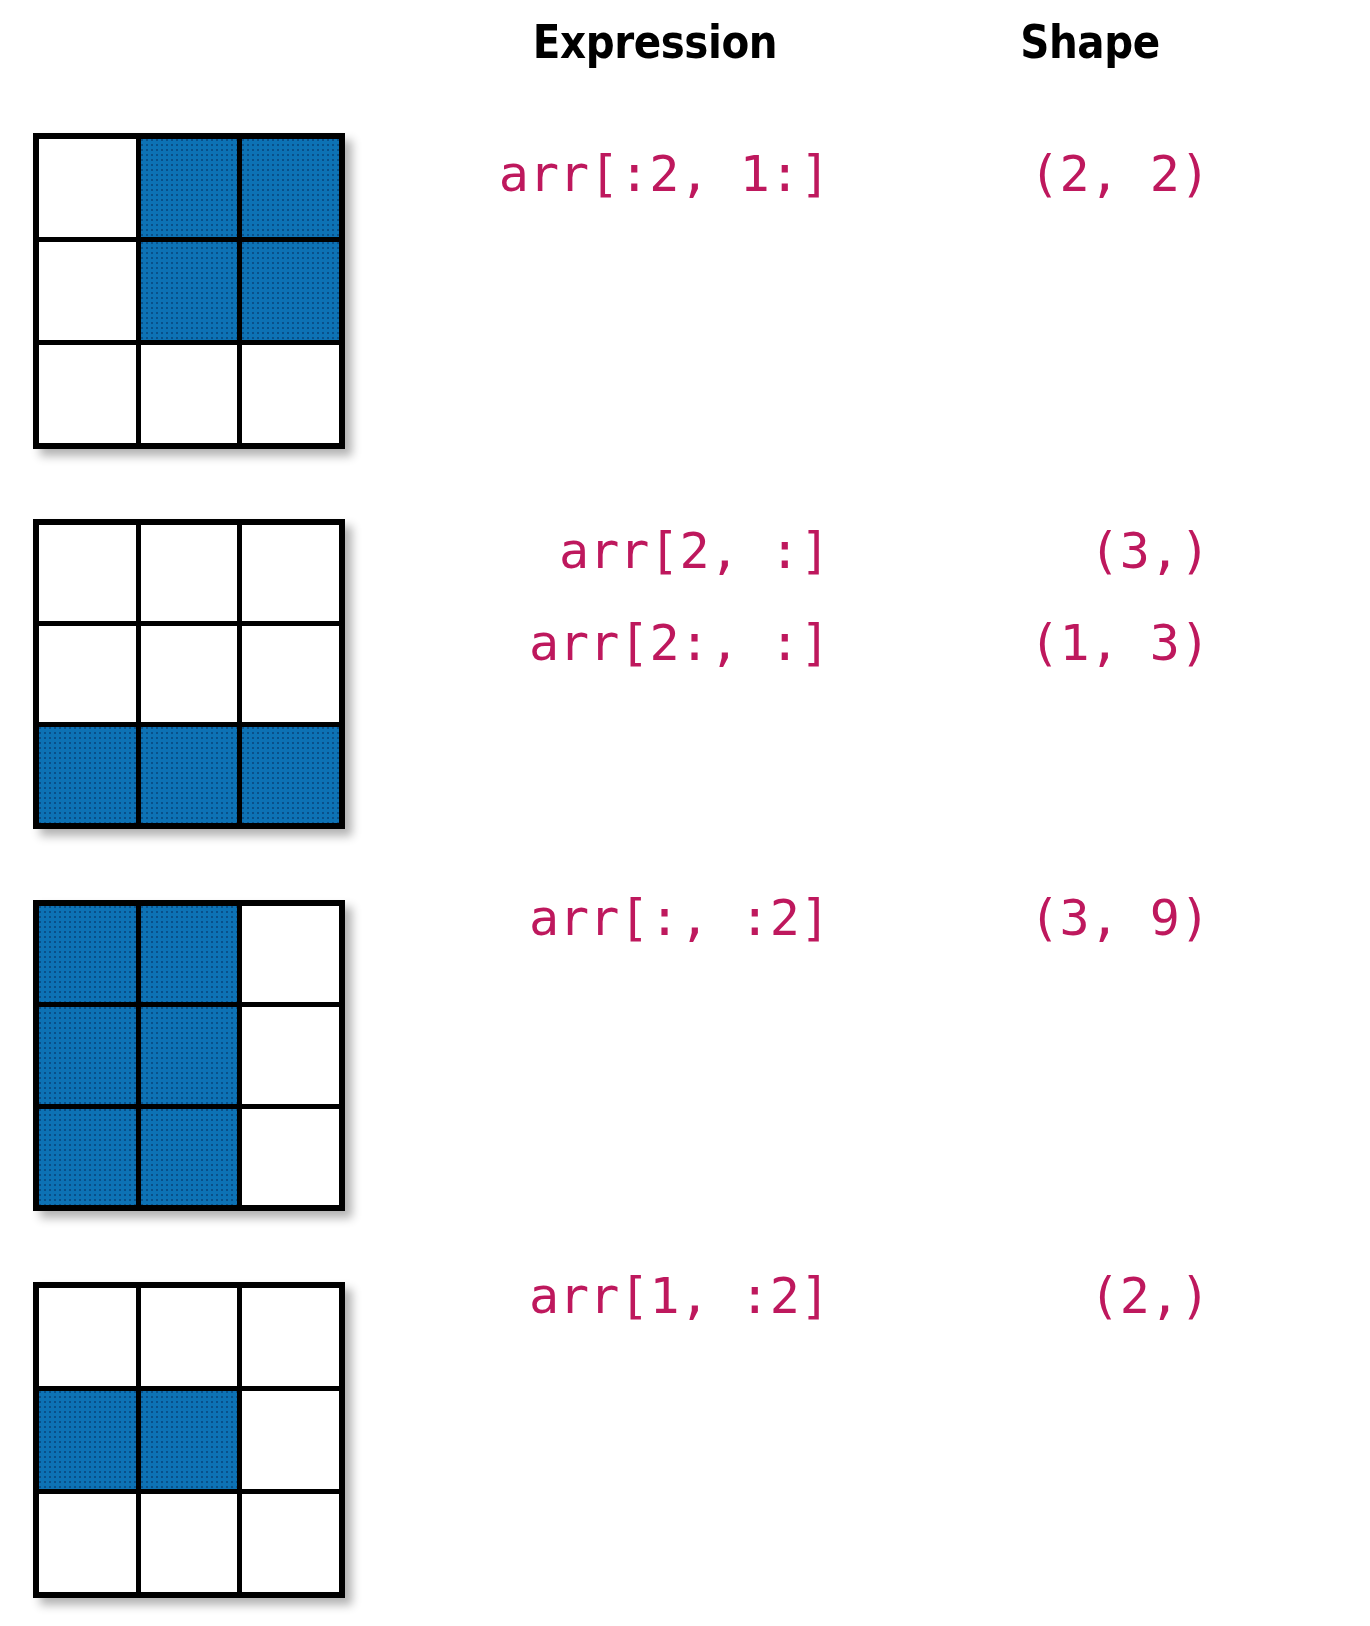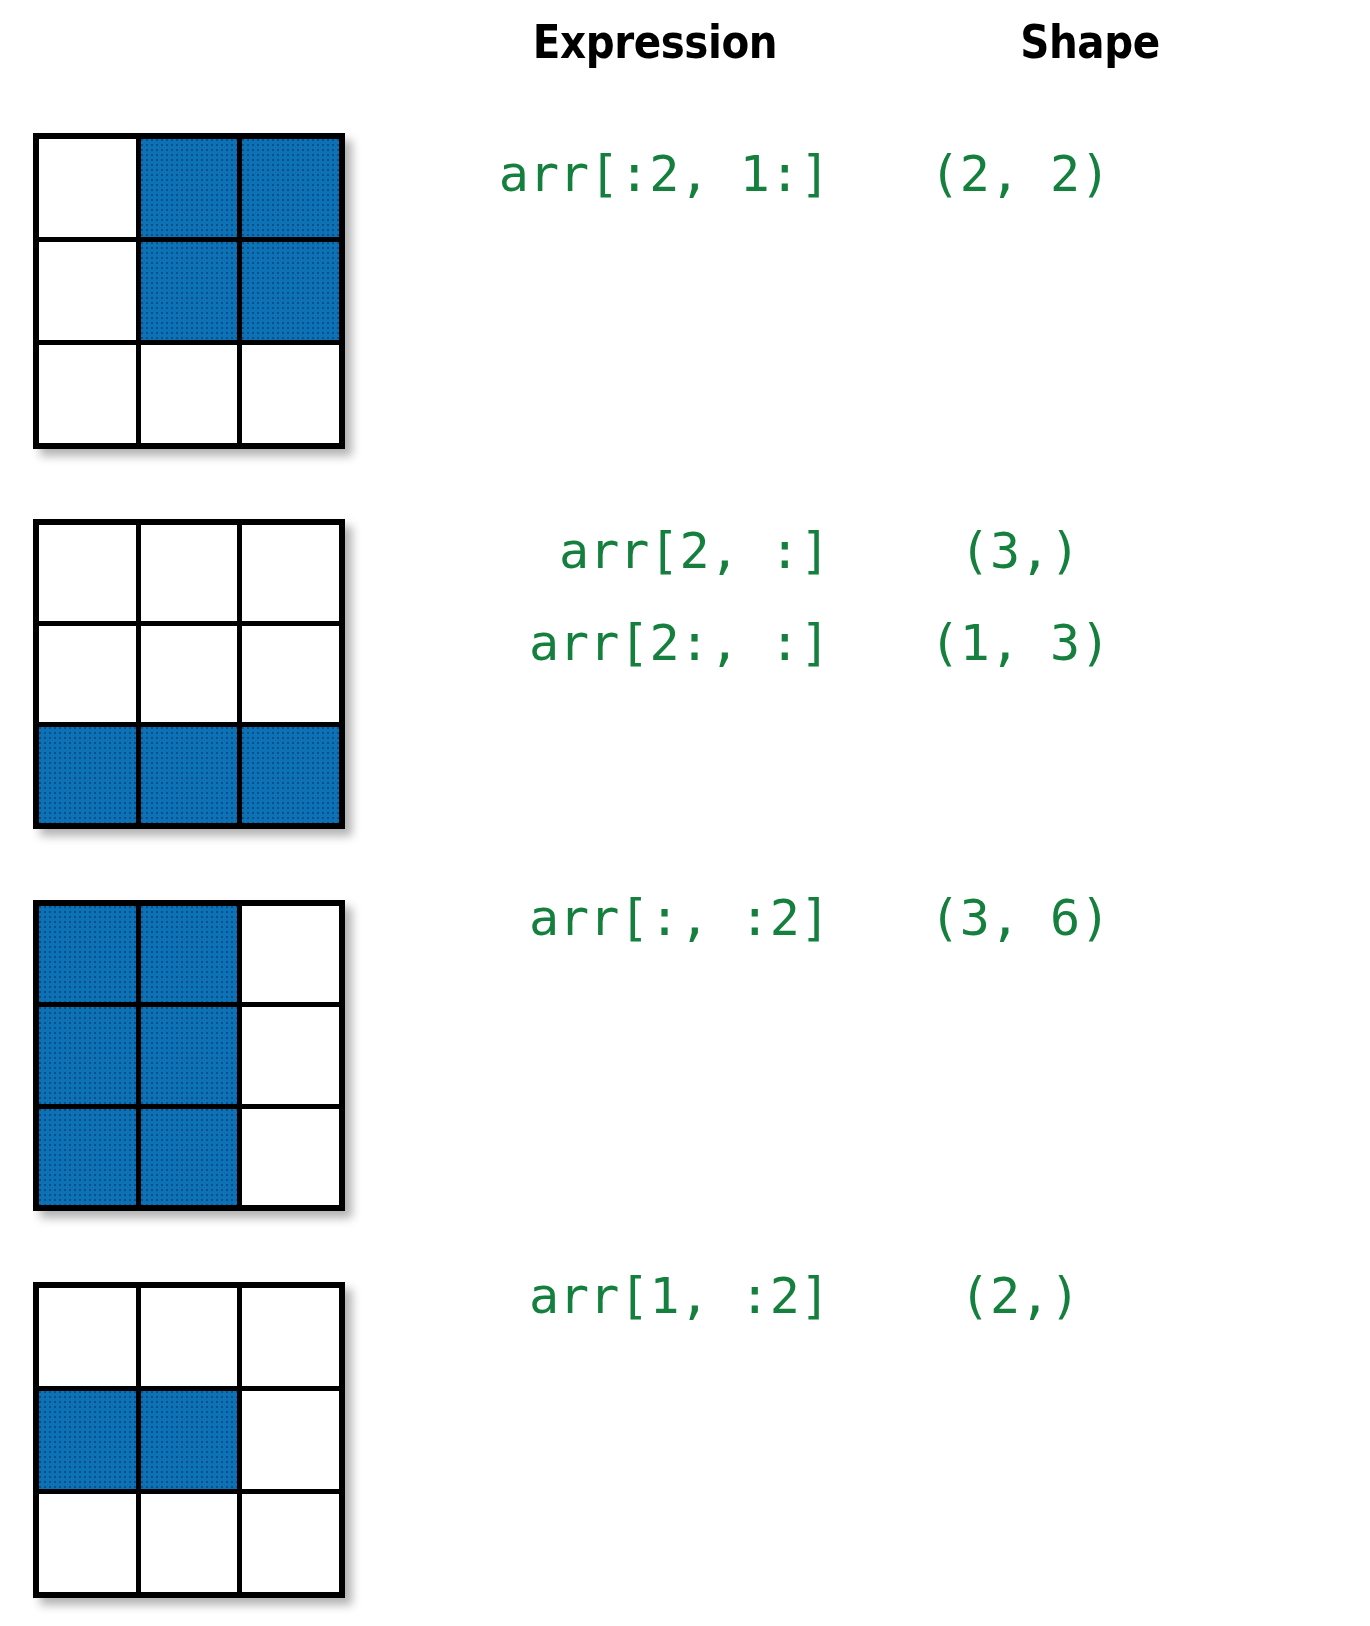--- a/index.html
+++ b/index.html
@@ -82,30 +82,30 @@
   .exprline {
     height: 92px;
     line-height: 92px;
     white-space: nowrap;
   }
   .exprline .expr,
   .exprline .shape {
     display: inline-block;
     font-family: "DejaVu Sans Mono", monospace;
     font-size: 50px;
-    color: #15803d;
+    color: #be185d;
     vertical-align: top;
   }
   .exprline .expr {
     width: 390px;
     text-align: right;
   }
   .exprline .shape {
     width: 380px;
-    text-align: center;
+    text-align: right;
   }
 
   #group-1 { top: 128px; }
   #group-2 { top: 505px; }
   #group-3 { top: 872px; }
   #group-4 { top: 1250px; }
 </style>
 </head>
 <body>
 
@@ -160,17 +160,17 @@
   </div>
 
 <div class="exprgroup" id="group-1">
     <div class="exprline"><span class="expr">arr[:2, 1:]</span><span class="shape">(2, 2)</span></div>
   </div>
 <div class="exprgroup" id="group-2">
     <div class="exprline"><span class="expr">arr[2, :]</span><span class="shape">(3,)</span></div>
     <div class="exprline"><span class="expr">arr[2:, :]</span><span class="shape">(1, 3)</span></div>
   </div>
 <div class="exprgroup" id="group-3">
-    <div class="exprline"><span class="expr">arr[:, :2]</span><span class="shape">(3, 6)</span></div>
+    <div class="exprline"><span class="expr">arr[:, :2]</span><span class="shape">(3, 9)</span></div>
   </div>
 <div class="exprgroup" id="group-4">
     <div class="exprline"><span class="expr">arr[1, :2]</span><span class="shape">(2,)</span></div>
   </div>
 
 </body></html>

